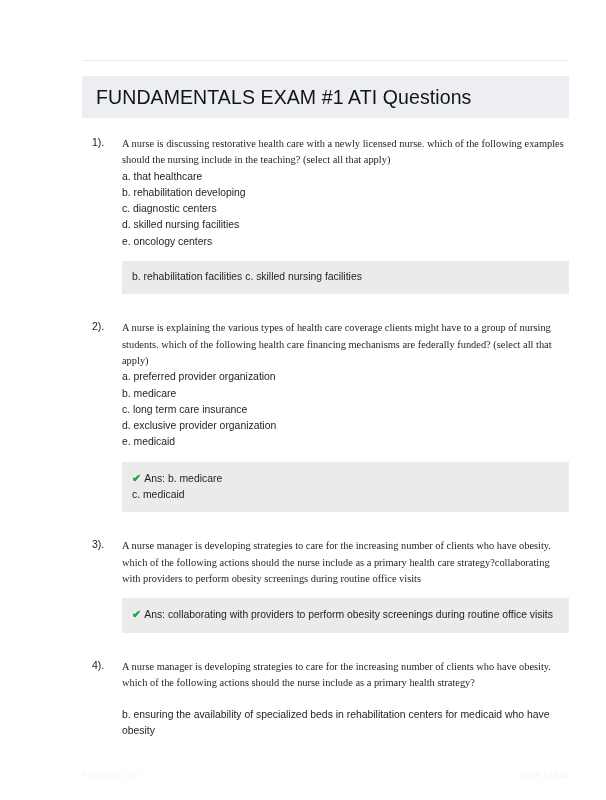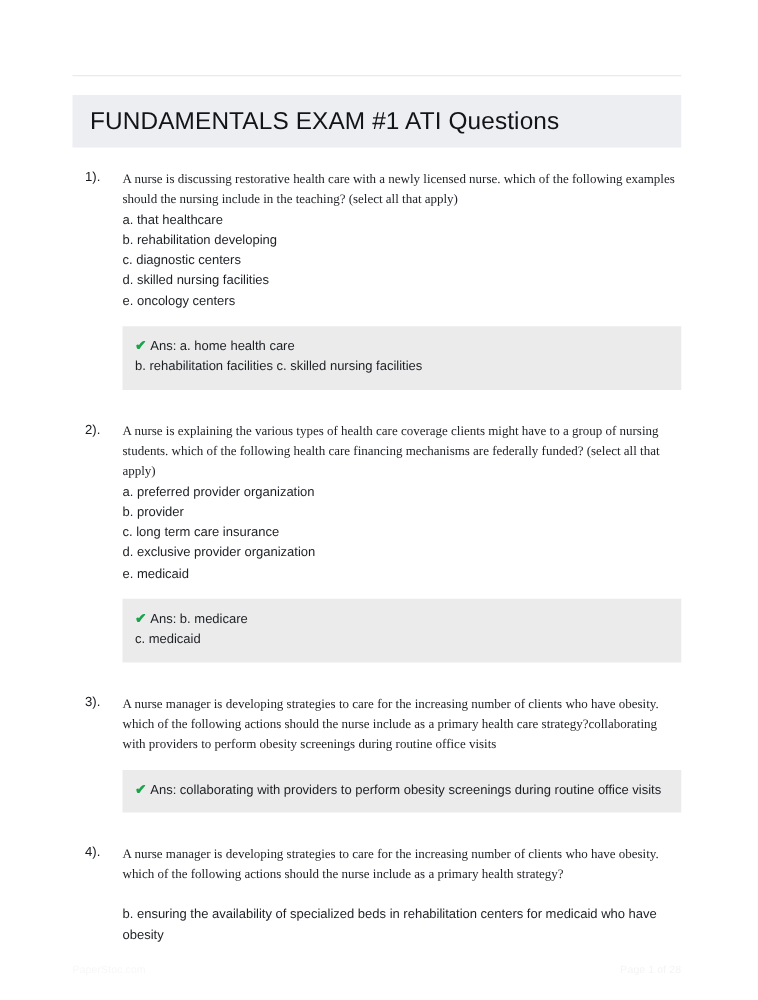--- a/index.html
+++ b/index.html
@@ -14,20 +14,21 @@
     -webkit-font-smoothing: antialiased;
     overflow: hidden;
   }
 
   .page {
     position: relative;
     width: 484px;
     height: 800px;
     background: #ffffff;
     box-sizing: border-box;
+    margin-left: 24px;
   }
 
   .top-rule {
     position: absolute;
     left: 58px;
     top: 60px;
     width: 487px;
     height: 1px;
     background: #e9e9ee;
   }
@@ -157,33 +158,32 @@
       <div class="q-num">1).</div>
       <div class="q-body">
         <div class="q-text">A nurse is discussing restorative health care with a newly licensed nurse. which of the following examples should the nursing include in the teaching? (select all that apply)</div>
         <div class="opt">a. that healthcare</div>
         <div class="opt">b. rehabilitation developing</div>
         <div class="opt">c. diagnostic centers</div>
         <div class="opt">d. skilled nursing facilities</div>
         <div class="opt">e. oncology centers</div>
       </div>
       <div class="ans-box">
-        <div class="ans-line"><span class="check">✔</span><span>Ans: a. home health care</span></div>
         <div class="ans-line">b. rehabilitation facilities c. skilled nursing facilities</div>
       </div>
     </div>
 
     <div class="spacer-lg"></div>
 
     <div class="q-block">
       <div class="q-num">2).</div>
       <div class="q-body">
         <div class="q-text">A nurse is explaining the various types of health care coverage clients might have to a group of nursing students. which of the following health care financing mechanisms are federally funded? (select all that apply)</div>
         <div class="opt">a. preferred provider organization</div>
-        <div class="opt">b. provider</div>
+        <div class="opt">b. medicare</div>
         <div class="opt">c. long term care insurance</div>
         <div class="opt">d. exclusive provider organization</div>
         <div class="opt">e. medicaid</div>
       </div>
       <div class="ans-box">
         <div class="ans-line"><span class="check">✔</span><span>Ans: b. medicare</span></div>
         <div class="ans-line">c. medicaid</div>
       </div>
     </div>
 

